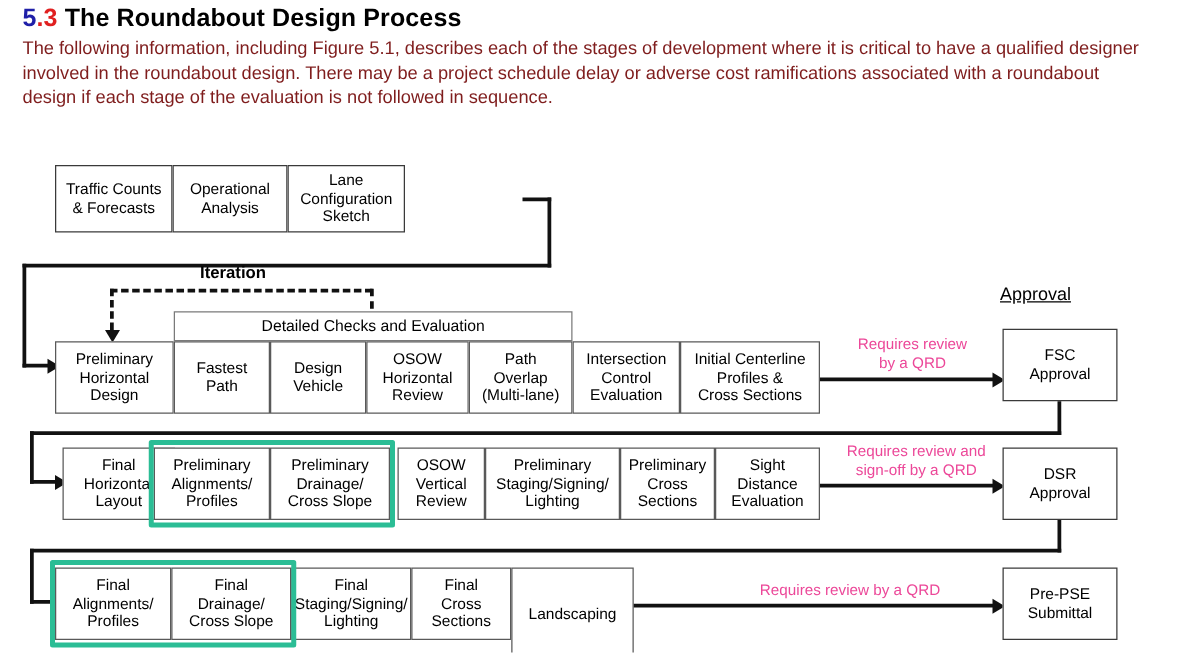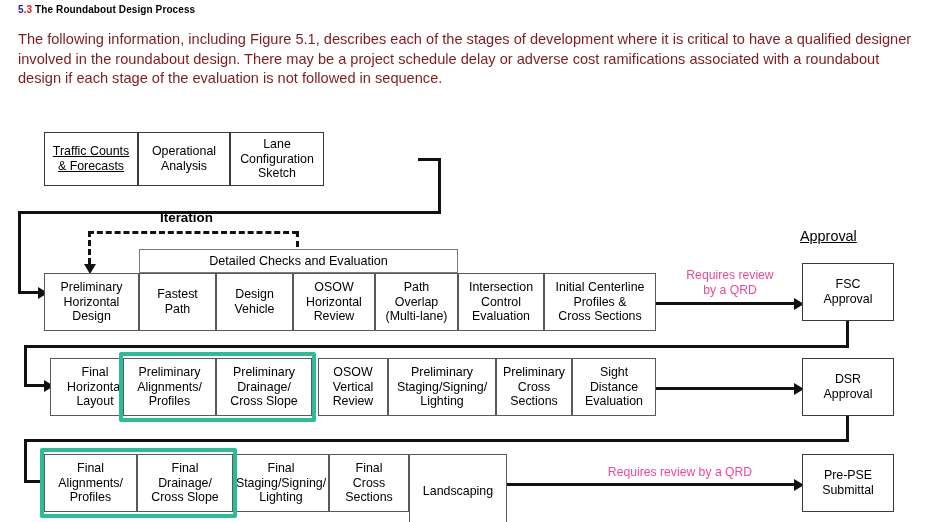--- a/index.html
+++ b/index.html
@@ -4,21 +4,21 @@
 <style>
   html,body{margin:0;padding:0;}
   body{
     width:948px;height:522px;background:#ffffff;
     font-family:"Liberation Sans","DejaVu Sans",sans-serif;
     color:#000;overflow:hidden;position:relative;
   }
   
   #heading{
     position:absolute;left:18px;top:4px;
-    font-size:10px;font-weight:bold;letter-spacing:0.1px;
+    font-size:20px;font-weight:bold;letter-spacing:0.1px;
     white-space:nowrap;
   }
   #heading .num-blue{color:#1f1fa8;}
   #heading .num-red{color:#e02020;}
   #heading .htext{color:#000;}
   #para{
     position:absolute;left:18px;top:30px;width:902px;
     font-size:14.6px;line-height:19.5px;color:#7f1d1d;
   }
   
@@ -77,21 +77,21 @@
 <body>
 
 <div id="heading">
   <span class="num-blue">5</span><span class="num-red">.3</span><span class="htext"> The Roundabout Design Process</span>
 </div>
 
 <div id="para">The following information, including Figure 5.1, describes each of the stages of development where it is critical to have a qualified designer involved in the roundabout design. There may be a project schedule delay or adverse cost ramifications associated with a roundabout design if each stage of the evaluation is not followed in sequence.</div>
 
 <div id="diagram">
 
-  <div class="box dark" style="left:44px;top:14px;width:94px;height:54px;white-space:pre-line;text-decoration:underline;">Traffic Counts
+  <div class="box dark" style="left:44px;top:14px;width:94px;height:54px;white-space:pre-line;">Traffic Counts
 &amp; Forecasts</div>
   <div class="box dark" style="left:138px;top:14px;width:92px;height:54px;white-space:pre-line;">Operational
 Analysis</div>
   <div class="box dark" style="left:230px;top:14px;width:94px;height:54px;white-space:pre-line;">Lane
 Configuration
 Sketch</div>
 
   <div class="ln lnh" style="left:418px;top:40px;width:23px;"></div>
   <div class="ln lnv" style="left:438px;top:40px;height:56px;"></div>
   <div class="ln lnh" style="left:18px;top:93px;width:423px;"></div>
@@ -159,20 +159,22 @@
 Lighting</div>
   <div class="box" style="left:496px;top:240px;width:76px;height:58px;white-space:pre-line;">Preliminary
 Cross
 Sections</div>
   <div class="box" style="left:572px;top:240px;width:84px;height:58px;white-space:pre-line;">Sight
 Distance
 Evaluation</div>
 
   <div class="hl" style="left:119px;top:234px;width:197px;height:70px;"></div>
 
+  <div class="cap" style="left:658px;top:236px;width:150px;white-space:pre-line;">Requires review and
+sign-off by a QRD</div>
   <div class="ln lnh" style="left:656px;top:269px;width:140px;"></div>
   <div class="arrow-r" style="left:794px;top:265px;"></div>
 
   <div class="box dark" style="left:802px;top:240px;width:92px;height:58px;white-space:pre-line;">DSR
 Approval</div>
 
   <div class="ln lnv" style="left:846px;top:298px;height:26px;"></div>
   <div class="ln lnh" style="left:24px;top:321px;width:825px;"></div>
   <div class="ln lnv" style="left:24px;top:321px;height:44px;"></div>
   <div class="ln lnh" style="left:24px;top:362px;width:30px;"></div>

